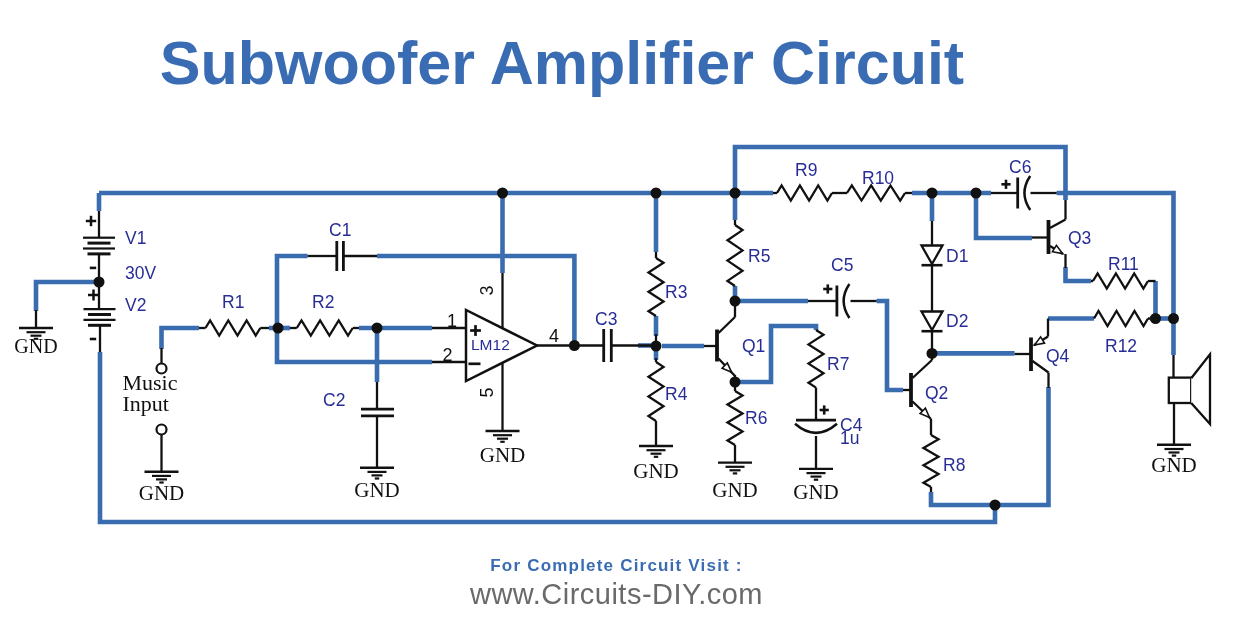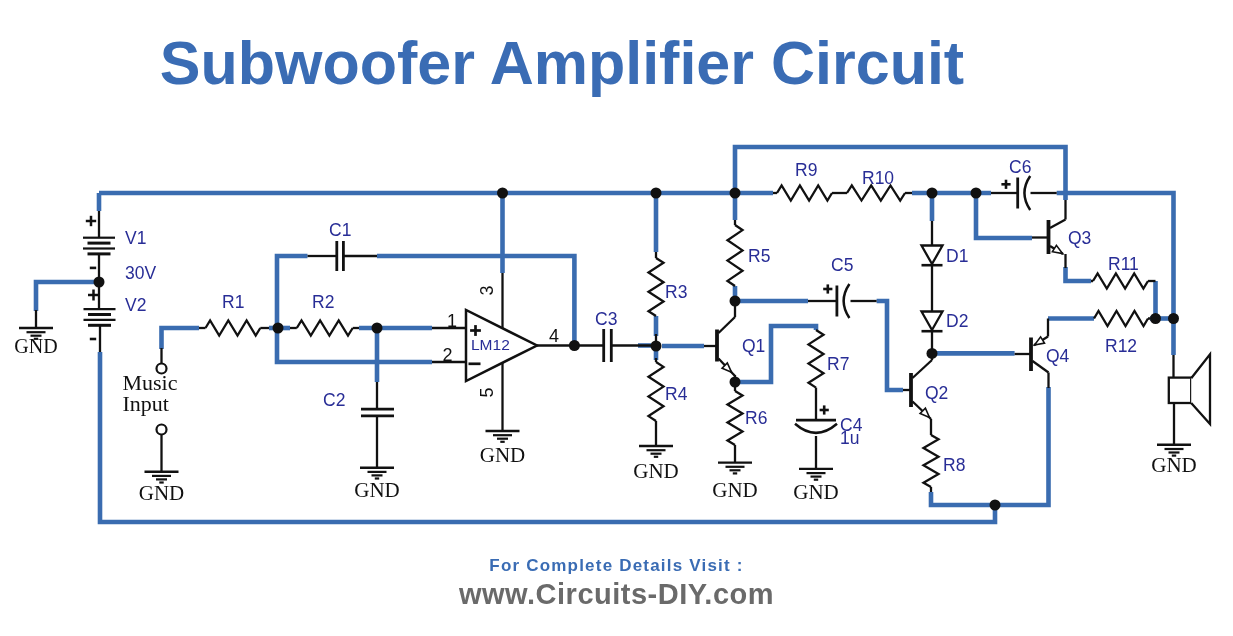--- a/index.html
+++ b/index.html
@@ -1,16 +1,16 @@
 <!DOCTYPE html>
 <html><head><meta charset="utf-8"><style>
 html,body{margin:0;padding:0;background:#ffffff;width:1233px;height:636px;overflow:hidden}
 .title{position:absolute;left:0;top:0;width:1124px;text-align:center;font-family:"Liberation Sans",sans-serif;font-weight:bold;font-size:61px;color:#3a6cb4;top:28px;letter-spacing:0px}
 .f1{position:absolute;left:0;top:556px;width:1233px;text-align:center;font-family:"Liberation Sans",sans-serif;font-weight:bold;font-size:17px;color:#3a6cb4;letter-spacing:1.2px}
-.f2{position:absolute;left:0;top:578px;width:1233px;text-align:center;font-family:"Liberation Sans",sans-serif;font-weight:bold;font-size:29px;color:#6a6a6a;letter-spacing:0.5px}
+.f2{position:absolute;left:0;top:578px;width:1233px;text-align:center;font-family:"Liberation Sans",sans-serif;font-weight:normal;font-size:29px;color:#6a6a6a;letter-spacing:0.5px}
 </style></head>
 <body>
 <div class="title">Subwoofer Amplifier Circuit</div>
 <svg width="1233" height="636" viewBox="0 0 1233 636" style="position:absolute;left:0;top:0">
 <polyline points="99,193 773,193" fill="none" stroke="#3a6cb0" stroke-width="4.6" stroke-linejoin="miter"></polyline>
 <polyline points="912,193 991,193" fill="none" stroke="#3a6cb0" stroke-width="4.6" stroke-linejoin="miter"></polyline>
 <polyline points="1056.7,193 1173.5,193 1173.5,355" fill="none" stroke="#3a6cb0" stroke-width="4.6" stroke-linejoin="miter"></polyline>
 <polyline points="735,193 735,147 1065.5,147 1065.5,200" fill="none" stroke="#3a6cb0" stroke-width="4.6" stroke-linejoin="miter"></polyline>
 <polyline points="99,193 99,211" fill="none" stroke="#3a6cb0" stroke-width="4.6" stroke-linejoin="miter"></polyline>
 <polyline points="100,352 100,522 995,522 995,505" fill="none" stroke="#3a6cb0" stroke-width="4.6" stroke-linejoin="miter"></polyline>
@@ -257,14 +257,14 @@
 <circle cx="735" cy="193" r="5.5" fill="#111111"></circle>
 <circle cx="735" cy="301" r="5.5" fill="#111111"></circle>
 <circle cx="735" cy="382" r="5.5" fill="#111111"></circle>
 <circle cx="932" cy="193" r="5.5" fill="#111111"></circle>
 <circle cx="976" cy="193" r="5.5" fill="#111111"></circle>
 <circle cx="932" cy="353.4" r="5.5" fill="#111111"></circle>
 <circle cx="1155.5" cy="318.5" r="5.5" fill="#111111"></circle>
 <circle cx="1173.5" cy="318.5" r="5.5" fill="#111111"></circle>
 <circle cx="995" cy="505" r="5.5" fill="#111111"></circle>
 </svg>
-<div class="f1">For Complete Details Visit :</div>
+<div class="f1">For Complete Circuit Visit :</div>
 <div class="f2">www.Circuits-DIY.com</div>
 
 </body></html>

